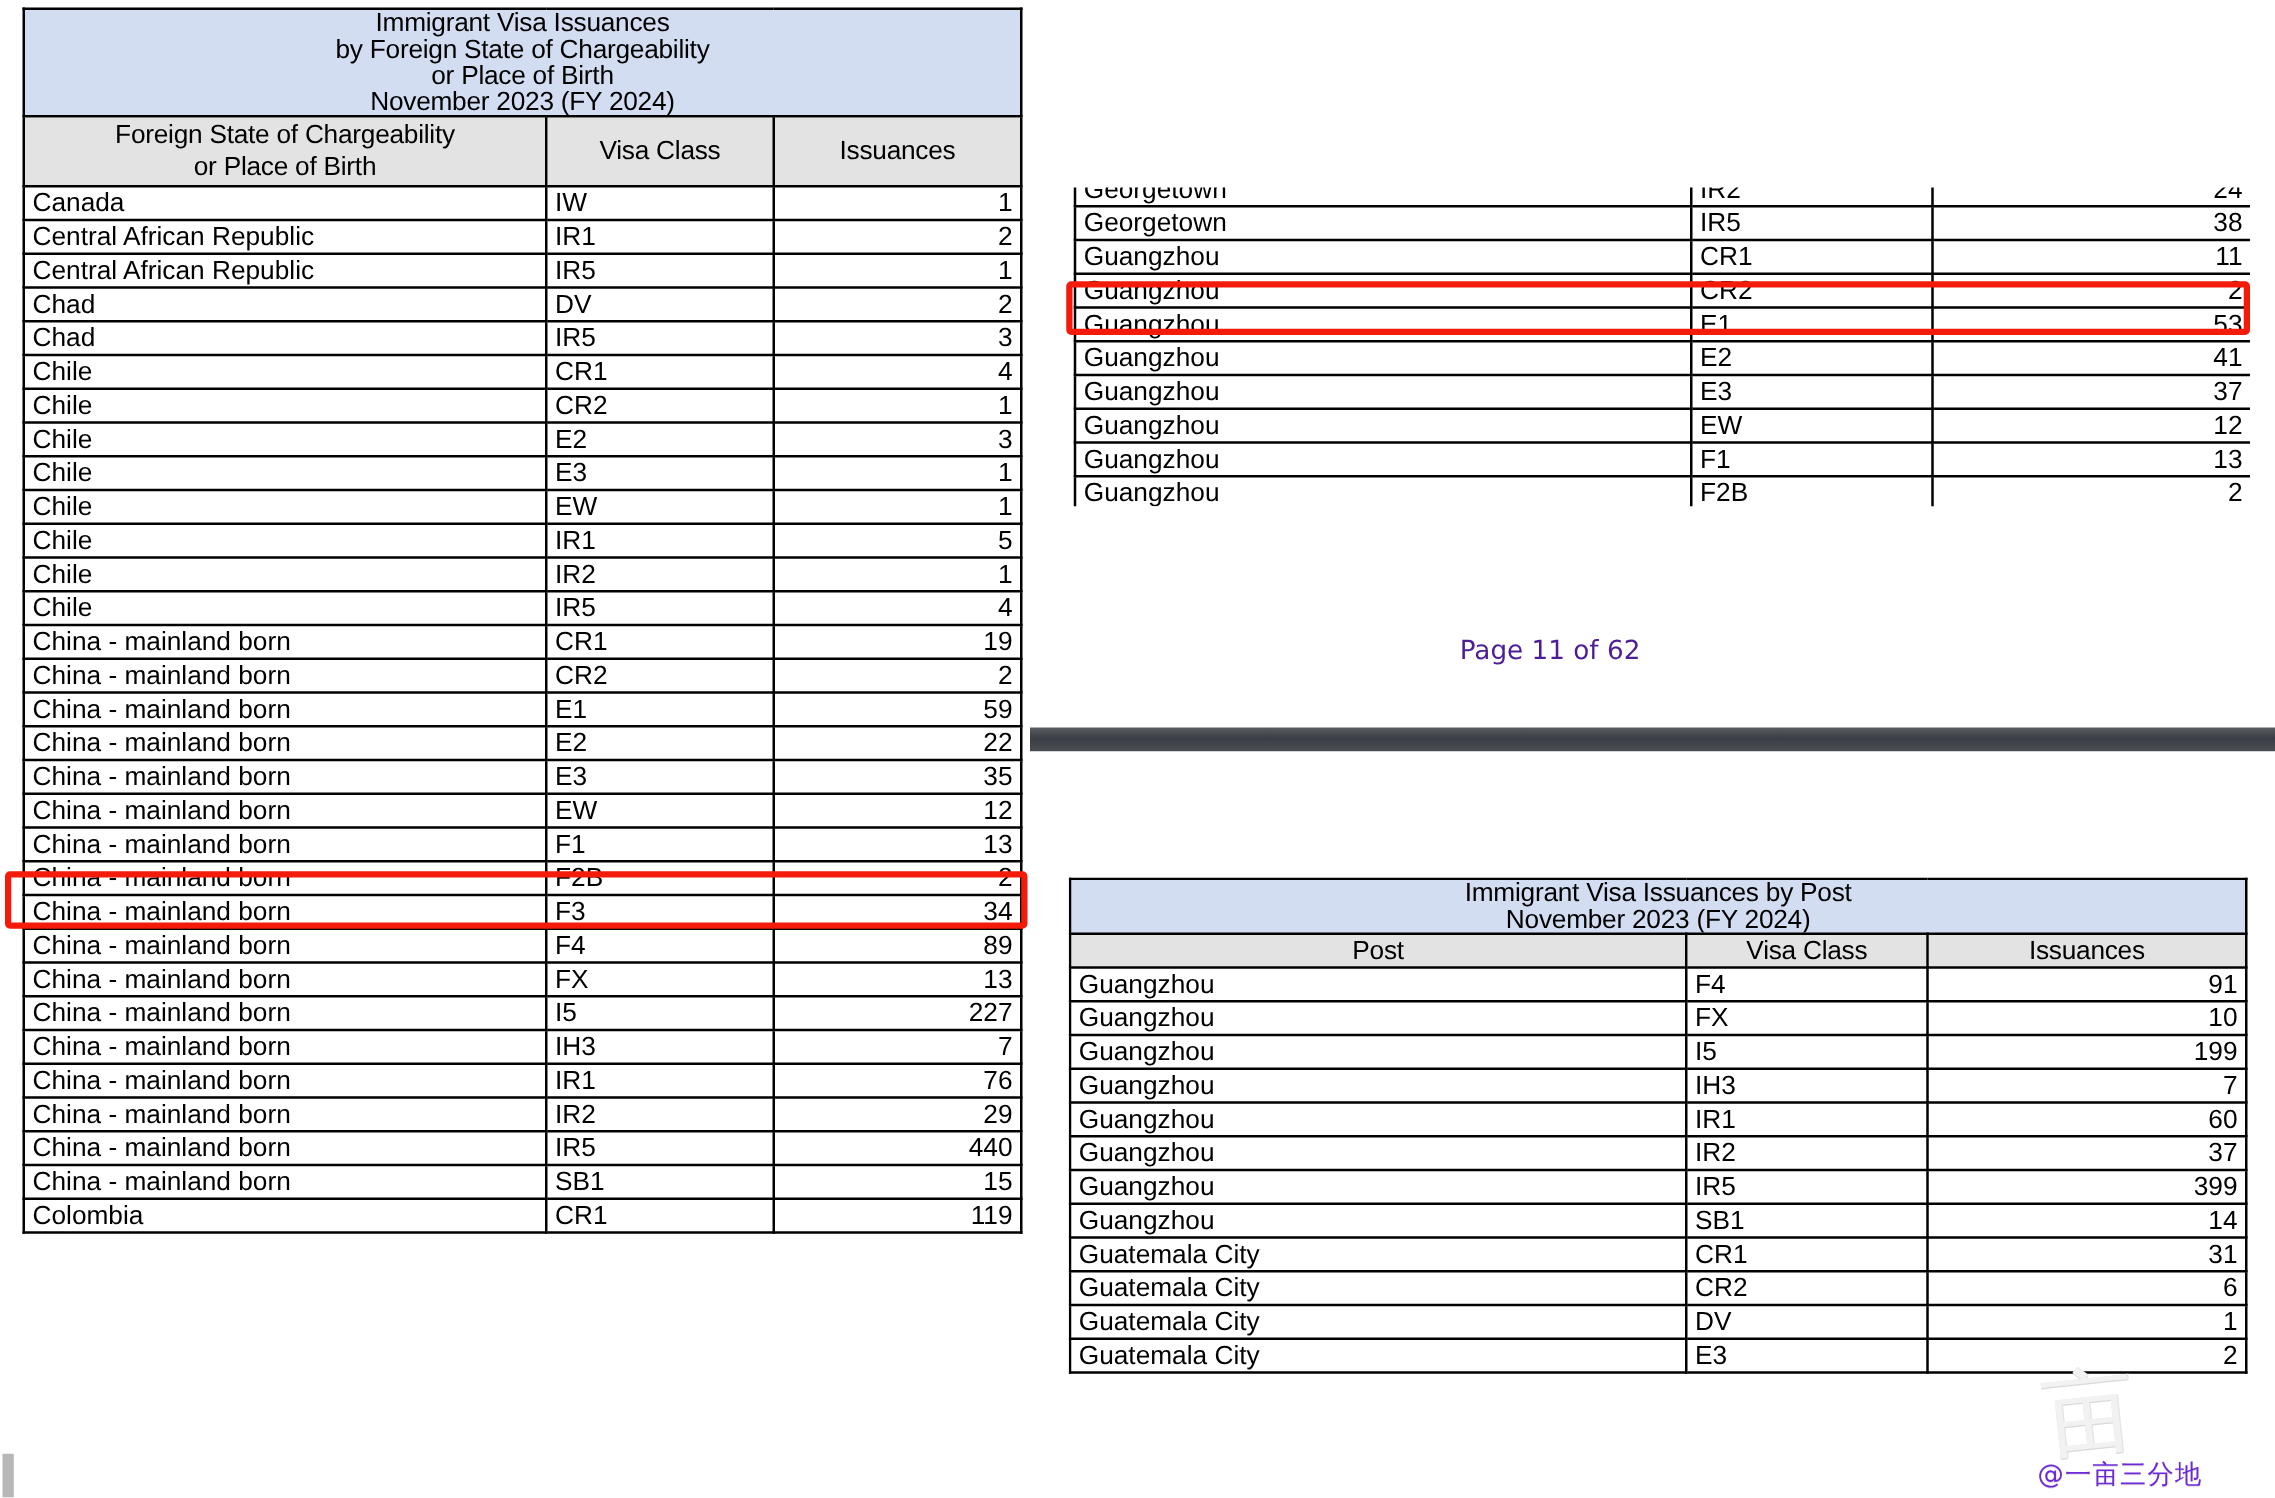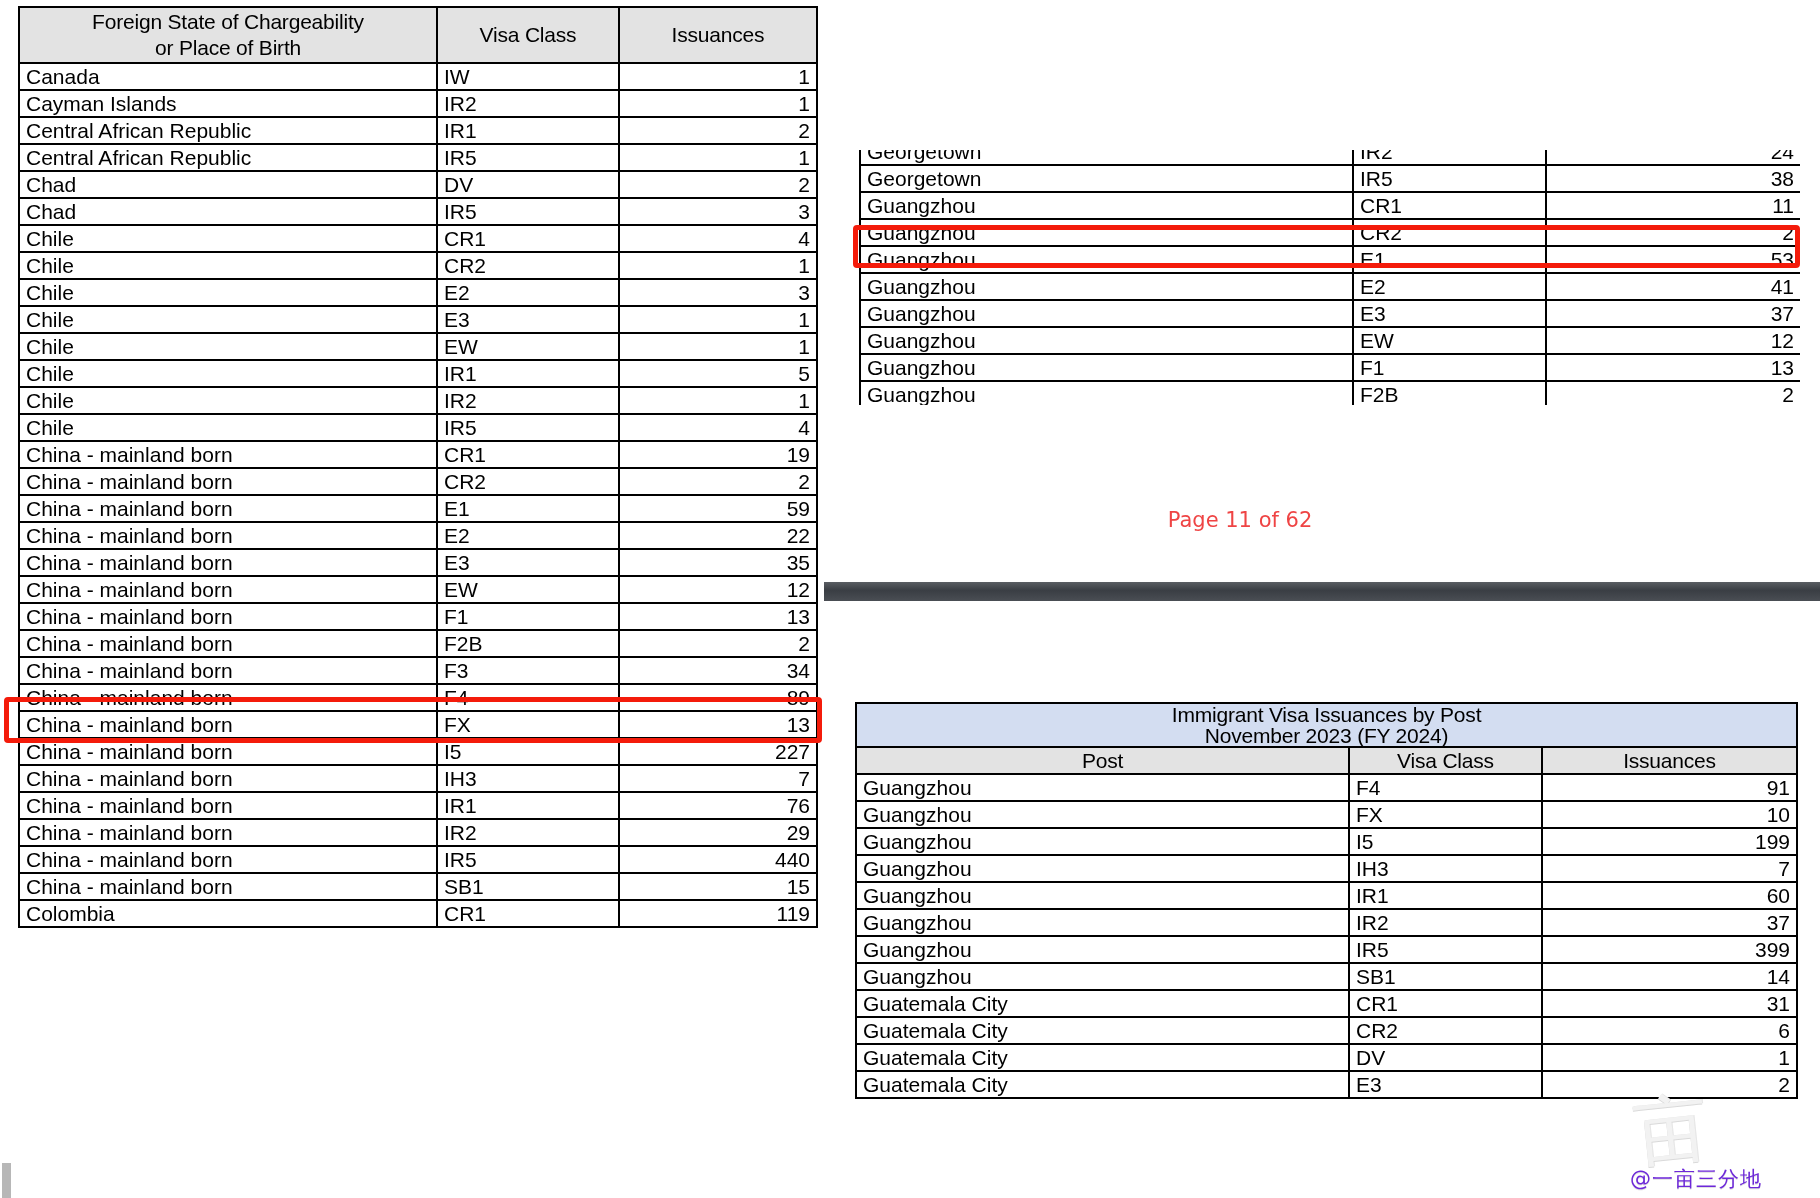--- a/index.html
+++ b/index.html
@@ -126,21 +126,21 @@
   }
 
   
   #page-label {
     position: absolute;
     left: 1090px;
     top: 508px;
     width: 300px;
     text-align: center;
     font-size: 21px;
-    color: #ef4444;
+    color: #4c1d95;
     font-family: "DejaVu Sans", sans-serif;
   }
 
   
   #page-separator {
     position: absolute;
     left: 824px;
     top: 582px;
     width: 996px;
     height: 19px;
@@ -192,35 +192,38 @@
 <body>
 
 <table class="vtable" id="left-table">
   <colgroup>
     <col class="w-name">
       <col class="w-class">
       <col class="w-num">
   </colgroup>
   <tbody id="left-table-body">
       <tr>
+        <td class="title-cell" colspan="3">
+          <div>Immigrant Visa Issuances</div>
+          <div>by Foreign State of Chargeability</div>
+          <div>or Place of Birth</div>
+          <div>November 2023 (FY 2024)</div>
+        </td>
+      </tr>
+      <tr>
         <th class="hdr-cell hdr-name">
           <div>Foreign State of Chargeability</div>
           <div>or Place of Birth</div>
         </th>
         <th class="hdr-cell">Visa Class</th>
         <th class="hdr-cell">Issuances</th>
       </tr>
       <tr>
         <td class="c-name">Canada</td>
         <td class="c-class">IW</td>
-        <td class="c-num">1</td>
-      </tr>
-      <tr>
-        <td class="c-name">Cayman Islands</td>
-        <td class="c-class">IR2</td>
         <td class="c-num">1</td>
       </tr>
       <tr>
         <td class="c-name">Central African Republic</td>
         <td class="c-class">IR1</td>
         <td class="c-num">2</td>
       </tr>
       <tr>
         <td class="c-name">Central African Republic</td>
         <td class="c-class">IR5</td>

